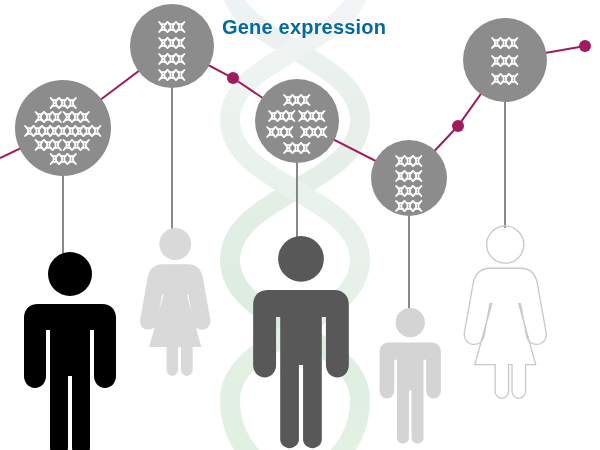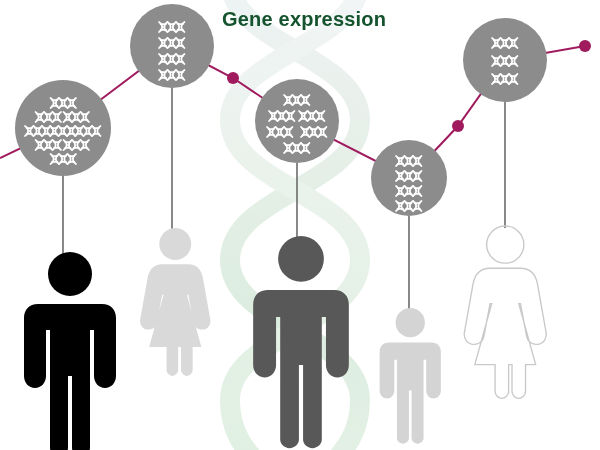--- a/index.html
+++ b/index.html
@@ -208,15 +208,15 @@
     <g>
       <circle cx="505" cy="60" r="42" fill="#8c8c8c"></circle>
       <g>
         <use href="#dnaGlyph" transform="translate(492,38)"></use>
         <use href="#dnaGlyph" transform="translate(492,56)"></use>
         <use href="#dnaGlyph" transform="translate(492,74)"></use>
       </g>
     </g>
   </svg>
 
-  <div id="title" style="color: #14532d; left: 222px; top: 8px; font-size: 20px;">Gene expression</div>
+  <div id="title" style="color: #0369a1; left: 222px; top: 16px; font-size: 20px;">Gene expression</div>
 
 </div>
 
 </body></html>

